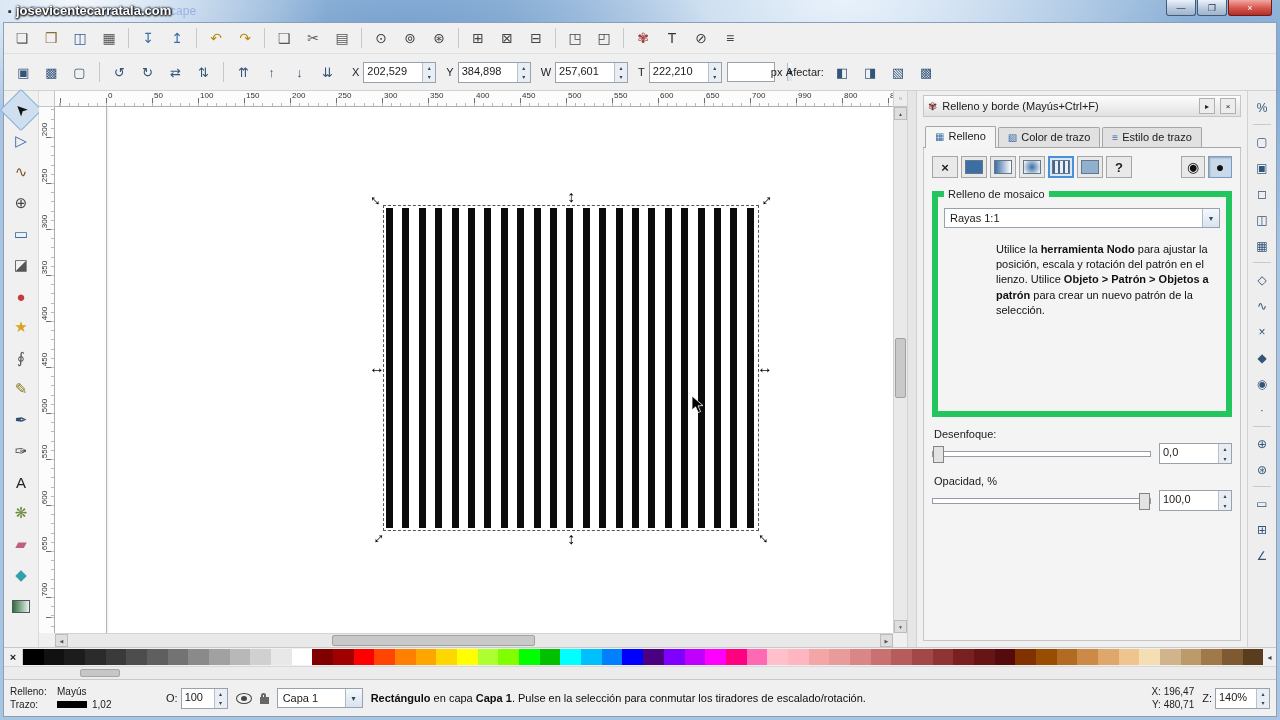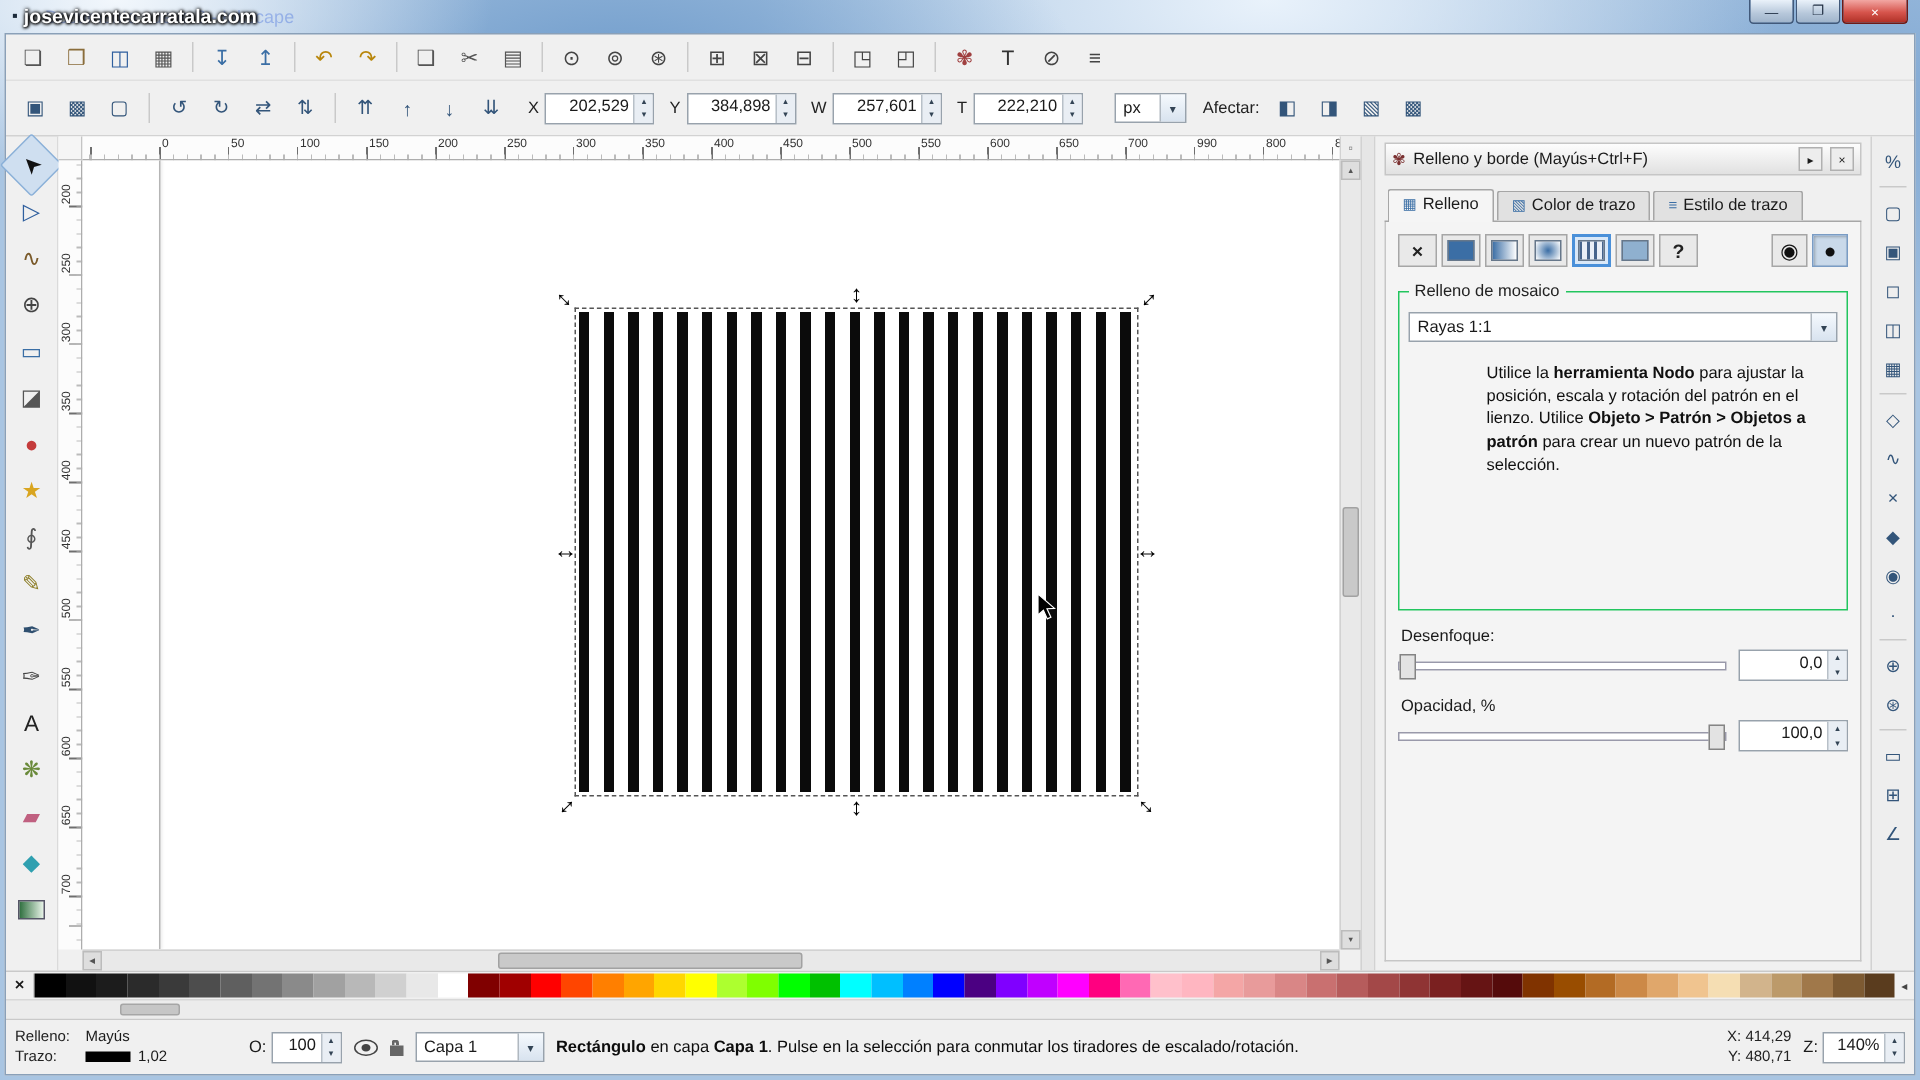--- a/index.html
+++ b/index.html
@@ -32,34 +32,34 @@
   .cmdbar{height:30px;display:flex;align-items:center;padding:0 4px;gap:1px;border-bottom:1px solid #e0e0e0;flex:none;}
   .cbtn{width:26px;height:26px;display:flex;align-items:center;justify-content:center;font-size:14px;
     border:1px solid transparent;border-radius:2px;color:#3a5a7a;}
   .tsep{width:1px;height:20px;background:#c9c9c9;margin:0 4px;flex:none;}
   .ctrlbar{height:36px;display:flex;align-items:center;padding:0 6px;gap:2px;border-bottom:1px solid #d2d2d2;flex:none;}
   .tgroup{display:flex;align-items:center;gap:1px;}
   .sbtn{width:25px;height:24px;display:flex;align-items:center;justify-content:center;font-size:13px;
     border:1px solid transparent;border-radius:2px;color:#33557a;}
   .field-label{margin:0 3px 0 9px;font-size:11px;color:#222;}
   .spin{display:flex;height:19px;border:1px solid #98a2ac;background:#fff;align-items:stretch;flex:none;}
-  .spin .val{width:52px;padding:2px 3px 0 3px;text-align:right;font-size:11px;}
+  .spin .val{width:52px;padding:2px 3px 0 3px;text-align:left;font-size:11px;}
   .spin.small .val{width:26px;}
   .spin.zoomw .val{width:34px;}
   .spin .arrows{width:12px;display:flex;flex-direction:column;border-left:1px solid #b8c0c8;background:#e9eef4;}
   .spin .arrows span{flex:1;display:flex;align-items:center;justify-content:center;}
   .spin .arrows .up::before{content:"▴";font-size:6px;color:#345;}
   .spin .arrows .down::before{content:"▾";font-size:6px;color:#345;}
   .select{display:flex;height:20px;border:1px solid #98a2ac;background:#fff;align-items:center;box-sizing:border-box;}
   .select .val{padding:0 5px;white-space:nowrap;}
   .select .sp{flex:1;}
   .select .dd{width:16px;align-self:stretch;background:linear-gradient(#f5f9fd,#d8e3ef);border-left:1px solid #b0b8c0;
     display:flex;align-items:center;justify-content:center;}
   .select .dd::before{content:"▾";font-size:8px;color:#345;}
-  .select.unit{width:48px;margin-left:19px;}
+  .select.unit{width:48px;margin-left:3px;padding-left:38px;}
   
   .main{flex:1;display:flex;min-height:0;}
   .toolbox{width:34px;flex:none;border-right:1px solid #dadada;display:flex;flex-direction:column;align-items:center;
     padding-top:4px;gap:1px;}
   .toolbtn{width:28px;height:28px;display:flex;align-items:center;justify-content:center;font-size:15px;
     border:1px solid transparent;border-radius:2px;}
   .toolbtn.active{background:#cfdff0;border-color:#8ab0d8;}
   .grad-chip{width:16px;height:11px;border:1px solid #556;background:linear-gradient(90deg,#2f6f3f,#e8f4e8);}
   .canvas-region{flex:1;min-width:0;display:grid;grid-template-columns:16px 1fr 14px;grid-template-rows:16px 1fr 14px;background:#f0f0f0;}
   .ruler-corner{background:#f5f5f5;border-right:1px solid #c4c4c4;border-bottom:1px solid #c4c4c4;}
@@ -126,21 +126,21 @@
   .ftb .chip{width:16px;height:12px;border:1px solid #66778a;}
   .chip-flat{background:#3b6ea5;}
   .chip-linear{background:linear-gradient(90deg,#3b6ea5,#fff);}
   .chip-radial{background:radial-gradient(circle,#3b6ea5,#fff);}
   .chip-pattern{background-image:repeating-linear-gradient(90deg,#46648c 0 2px,#e9eff7 2px 5px);}
   .chip-swatch{background:#8fb0cf;}
   .ft-spacer{flex:1;}
   .frb{width:24px;height:22px;box-sizing:border-box;border:1px solid #a6a6a6;background:#e9e9e9;
     display:flex;align-items:center;justify-content:center;font-size:14px;color:#111;}
   .frb.active{background:#c9d9ea;border-color:#7a9cc4;box-shadow:inset 1px 1px 2px rgba(0,0,0,.25);}
-  fieldset{border:1px solid #22c55e;margin:0 2px;padding:8px 6px 4px;min-height:205px;flex:none;}
+  fieldset{border:6px solid #22c55e;margin:0 2px;padding:8px 6px 4px;min-height:205px;flex:none;}
   legend{font-size:11px;padding:0 4px;color:#222;}
   .select.pattern{width:100%;}
   .help{margin:14px 4px 0 52px;font-size:11px;line-height:1.38;color:#101010;}
   .sl-label{margin:11px 4px 3px;font-size:11px;flex:none;}
   .sl-row{display:flex;align-items:center;gap:8px;margin:0 2px;flex:none;}
   .track{flex:1;height:4px;background:#fff;border:1px solid #99a;position:relative;}
   .thumb{position:absolute;top:-6px;width:9px;height:15px;background:#e3e3e3;border:1px solid #848484;}
   .thumb.left{left:0;}  .thumb.right{right:0;}
   
   .snapbar{width:28px;flex:none;background:#eeeeee;border-left:1px solid #d2d2d2;display:flex;flex-direction:column;
@@ -591,21 +591,21 @@
     </div>
     <span class="icon-eye"></span>
     <span class="icon-lock"></span>
     <div class="select layer-select">
       <span class="val">Capa 1</span>
       <span class="sp"></span>
       <span class="dd"></span>
     </div>
     <div class="status-msg"><b>Rectángulo</b><span> en capa </span><b>Capa 1</b><span>. Pulse en la selección para conmutar los tiradores de escalado/rotación.</span></div>
     <div class="coords">
-      <div><span>X:</span> <span>414,29</span></div>
+      <div><span>X:</span> <span>196,47</span></div>
       <div><span>Y:</span> <span>480,71</span></div>
     </div>
     <div class="zgroup">
       <span>Z:</span>
       <span class="spin-slot">
           <div class="spin zoomw">
             <div class="val">140%</div>
             <div class="arrows">
               <span class="up"></span>
               <span class="down"></span>

